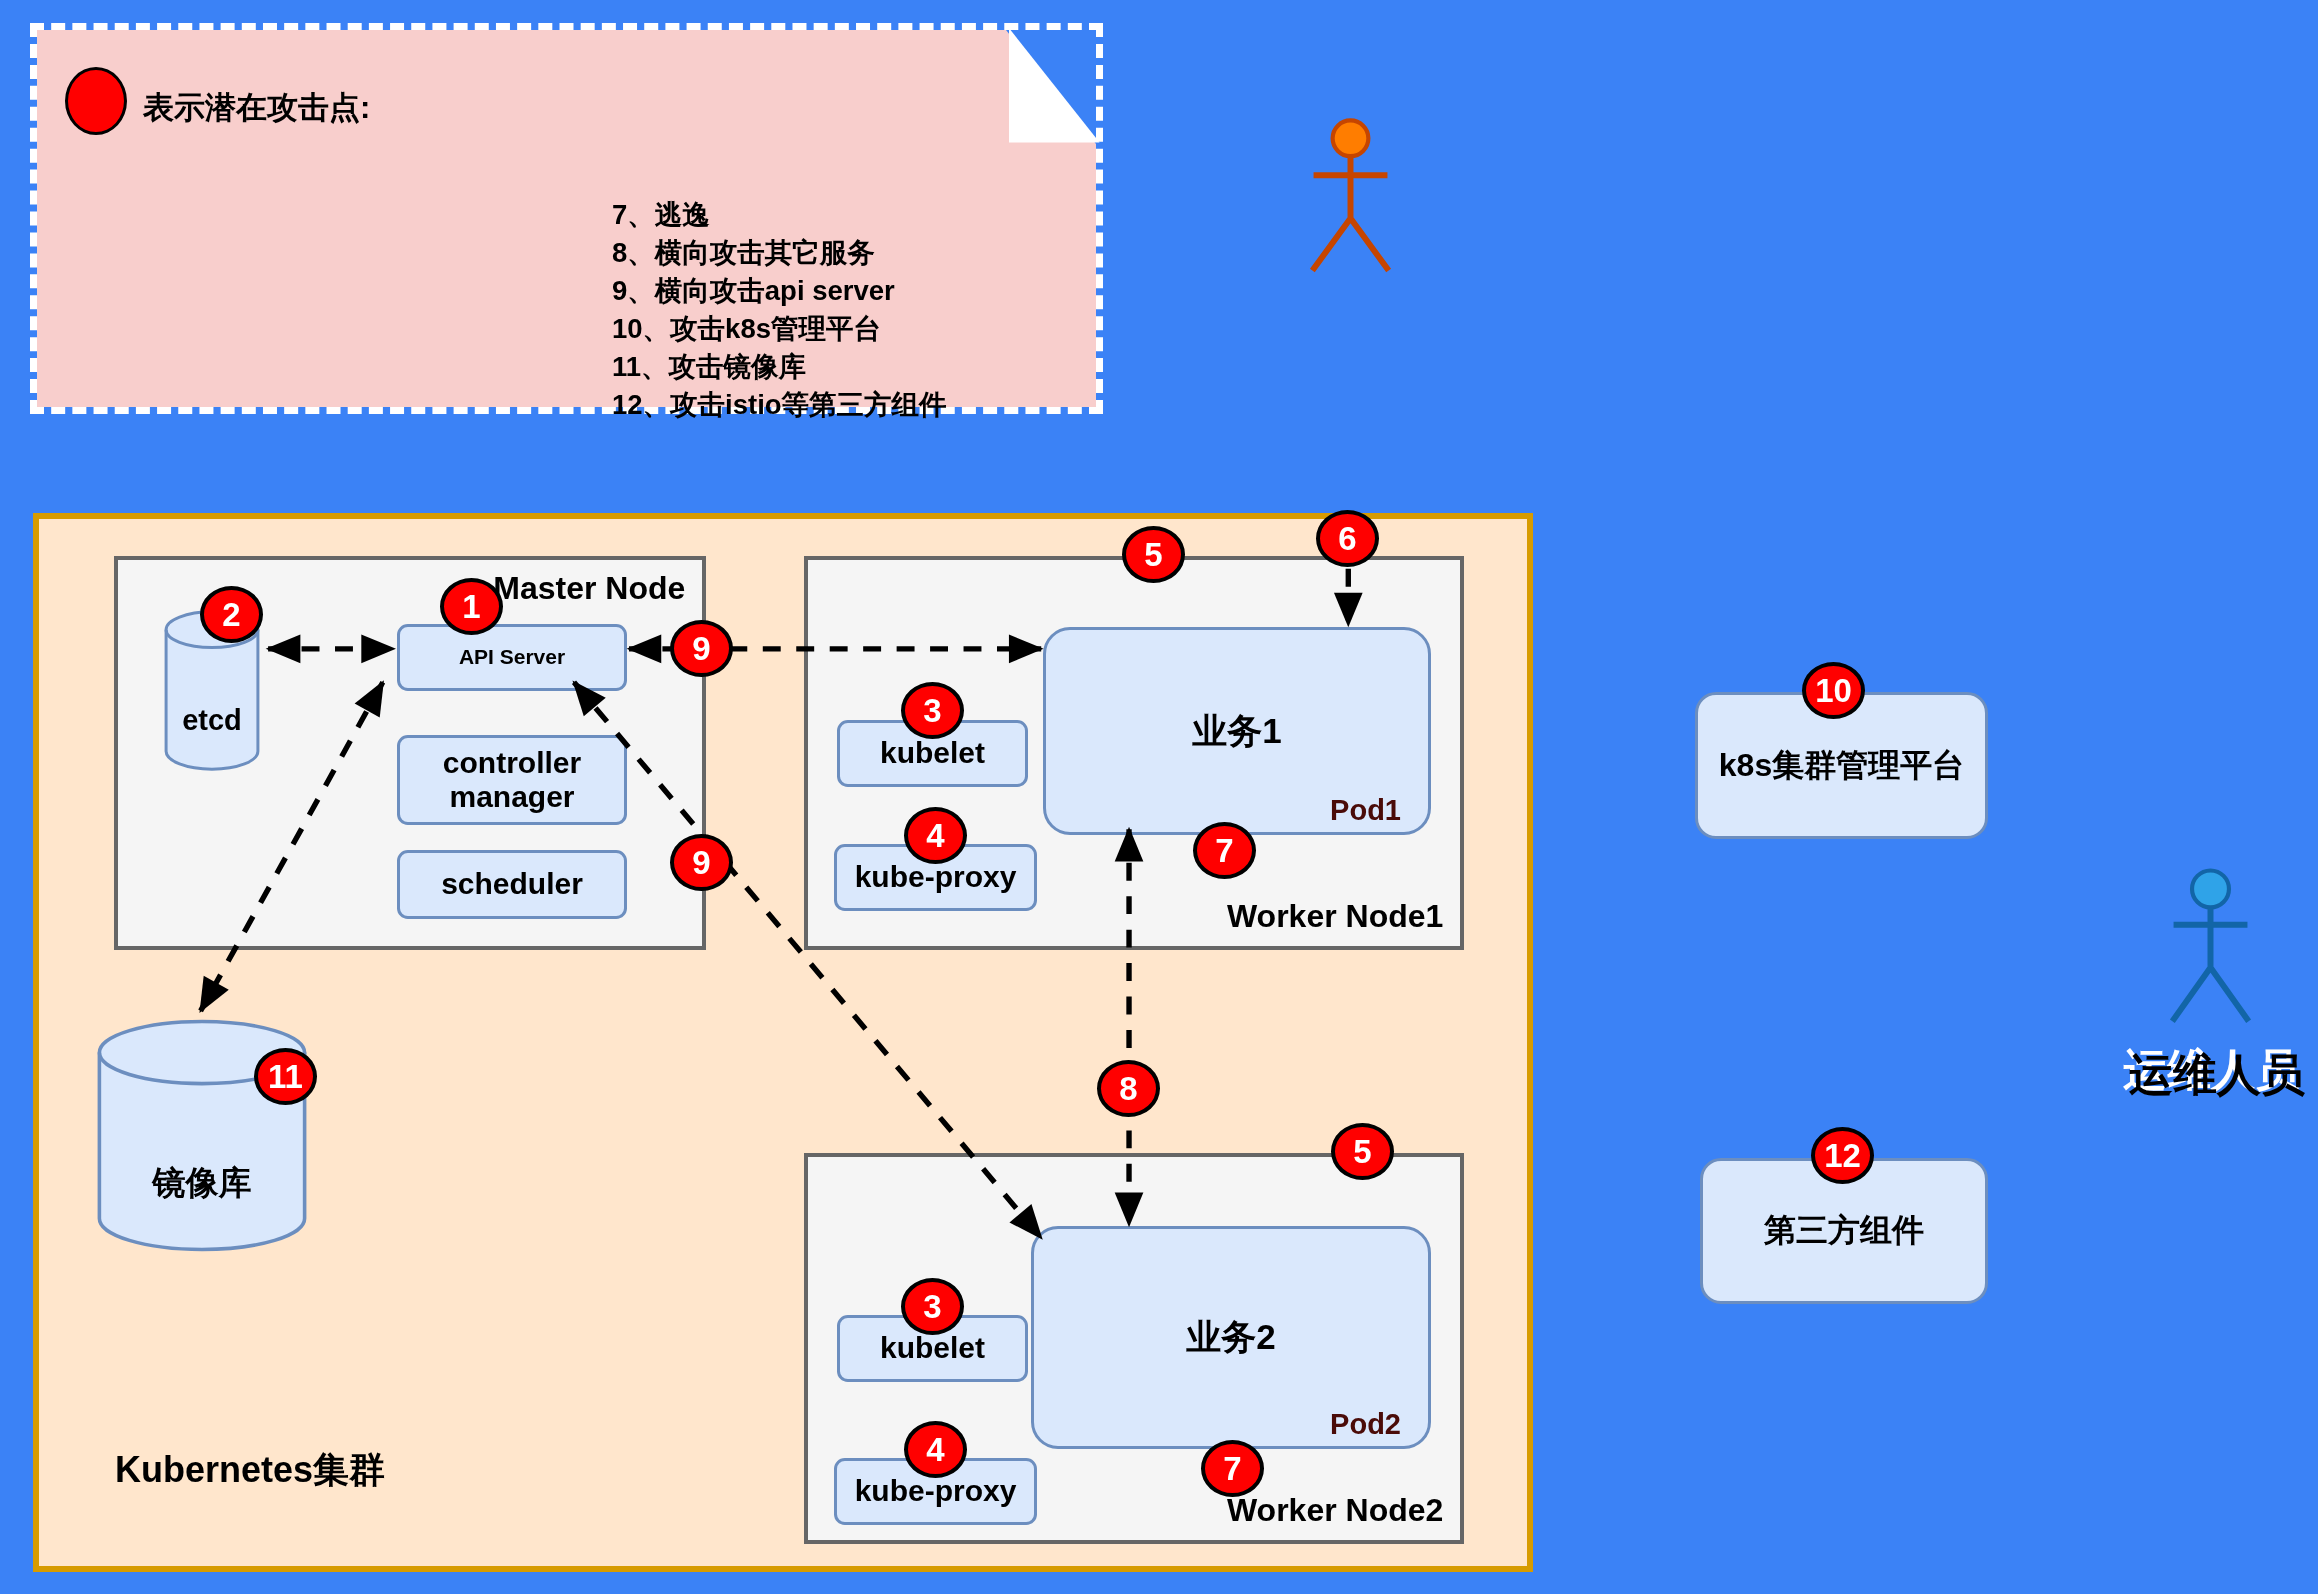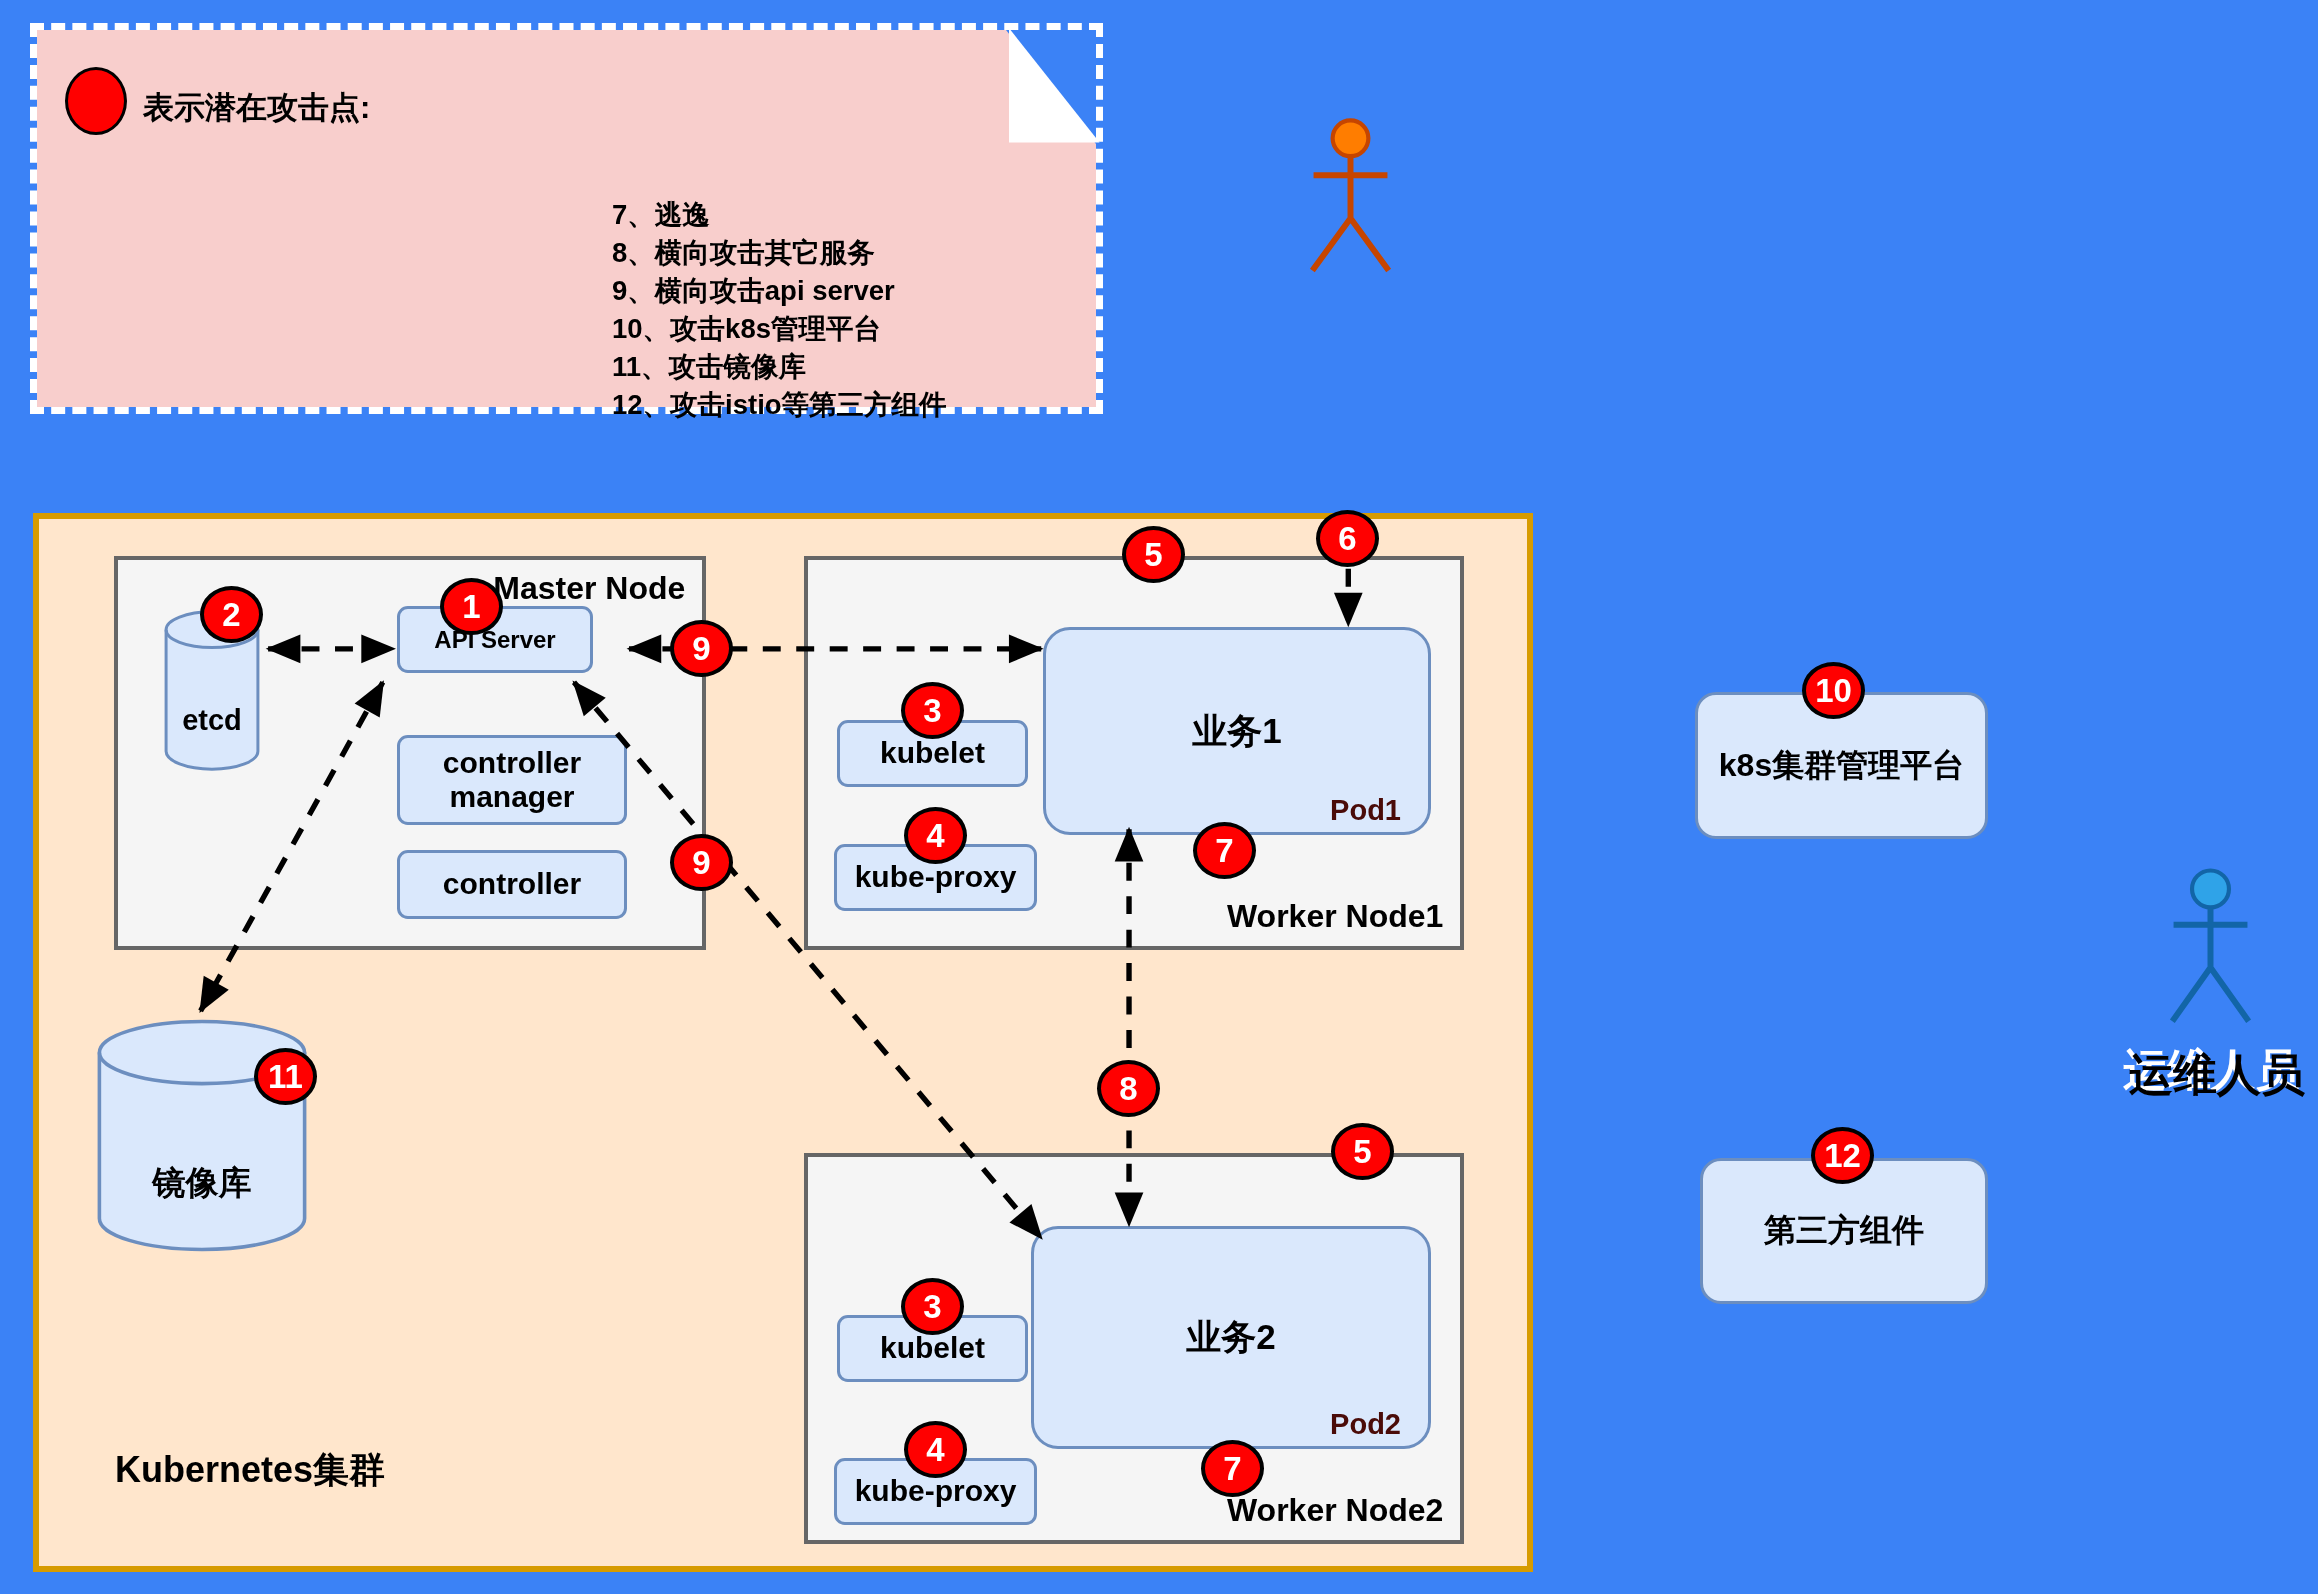--- a/index.html
+++ b/index.html
@@ -36,21 +36,21 @@
   .node{background:var(--node-fill);border:4.2px solid var(--node-border)}
   .node-title{position:absolute;font-size:32px;white-space:nowrap}
   .t-tr{top:9.6px;right:16.7px}
   .t-br{bottom:10.8px;right:16.7px}
   .master{left:114px;top:556px;width:592px;height:394px}
   .worker1{left:804px;top:556px;width:660px;height:394px}
   .worker2{left:804px;top:1153px;width:660px;height:391px}
 
   .box{background:var(--box-fill);border:3px solid var(--box-border);border-radius:10.8px;
     display:flex;align-items:center;justify-content:center;text-align:center;font-size:30px;line-height:1.15}
-  .api{left:397px;top:606px;width:196px;height:67px;font-size:24px}
+  .api{left:397px;top:624px;width:230px;height:67px;font-size:21px}
   .cm{left:397px;top:735px;width:230px;height:90px}
   .sched{left:397px;top:850px;width:230px;height:69px}
   .kubelet1{left:837px;top:720px;width:191px;height:67px}
   .kproxy1{left:834px;top:844px;width:203px;height:67px}
   .kubelet2{left:837px;top:1315px;width:191px;height:67px}
   .kproxy2{left:834px;top:1458px;width:203px;height:67px}
   .pod{border-radius:27px;font-size:35px}
   .pod1{left:1043px;top:627px;width:388px;height:208px}
   .pod2{left:1031px;top:1226px;width:400px;height:223px}
   .pod-tag{position:absolute;right:27px;bottom:4.8px;font-size:29px;color:var(--pod-tag)}
@@ -112,21 +112,21 @@
   </div>
   <div class="abs etcd-wrap">
     <svg width="96" height="161" viewBox="0 0 160 270">
       <path d="M3,33 a77,30 0 1 1 154,0 v204 a77,30 0 1 1 -154,0 z" fill="var(--box-fill)" stroke="var(--box-border)" stroke-width="5"></path>
       <path d="M3,33 a77,30 0 0 0 154,0" fill="none" stroke="var(--box-border)" stroke-width="5"></path>
     </svg>
     <div class="cyl-label etcd-label">etcd</div>
   </div>
   <div class="abs box api">API Server</div>
   <div class="abs box cm">controller manager</div>
-  <div class="abs box sched">controller</div>
+  <div class="abs box sched">scheduler</div>
 
   <div class="abs node worker1">
     <div class="node-title t-br">Worker Node1</div>
   </div>
   <div class="abs box kubelet1">kubelet</div>
   <div class="abs box kproxy1">kube-proxy</div>
   <div class="abs box pod pod1">
     <span>业务1</span>
     <span class="pod-tag">Pod1</span>
   </div>

